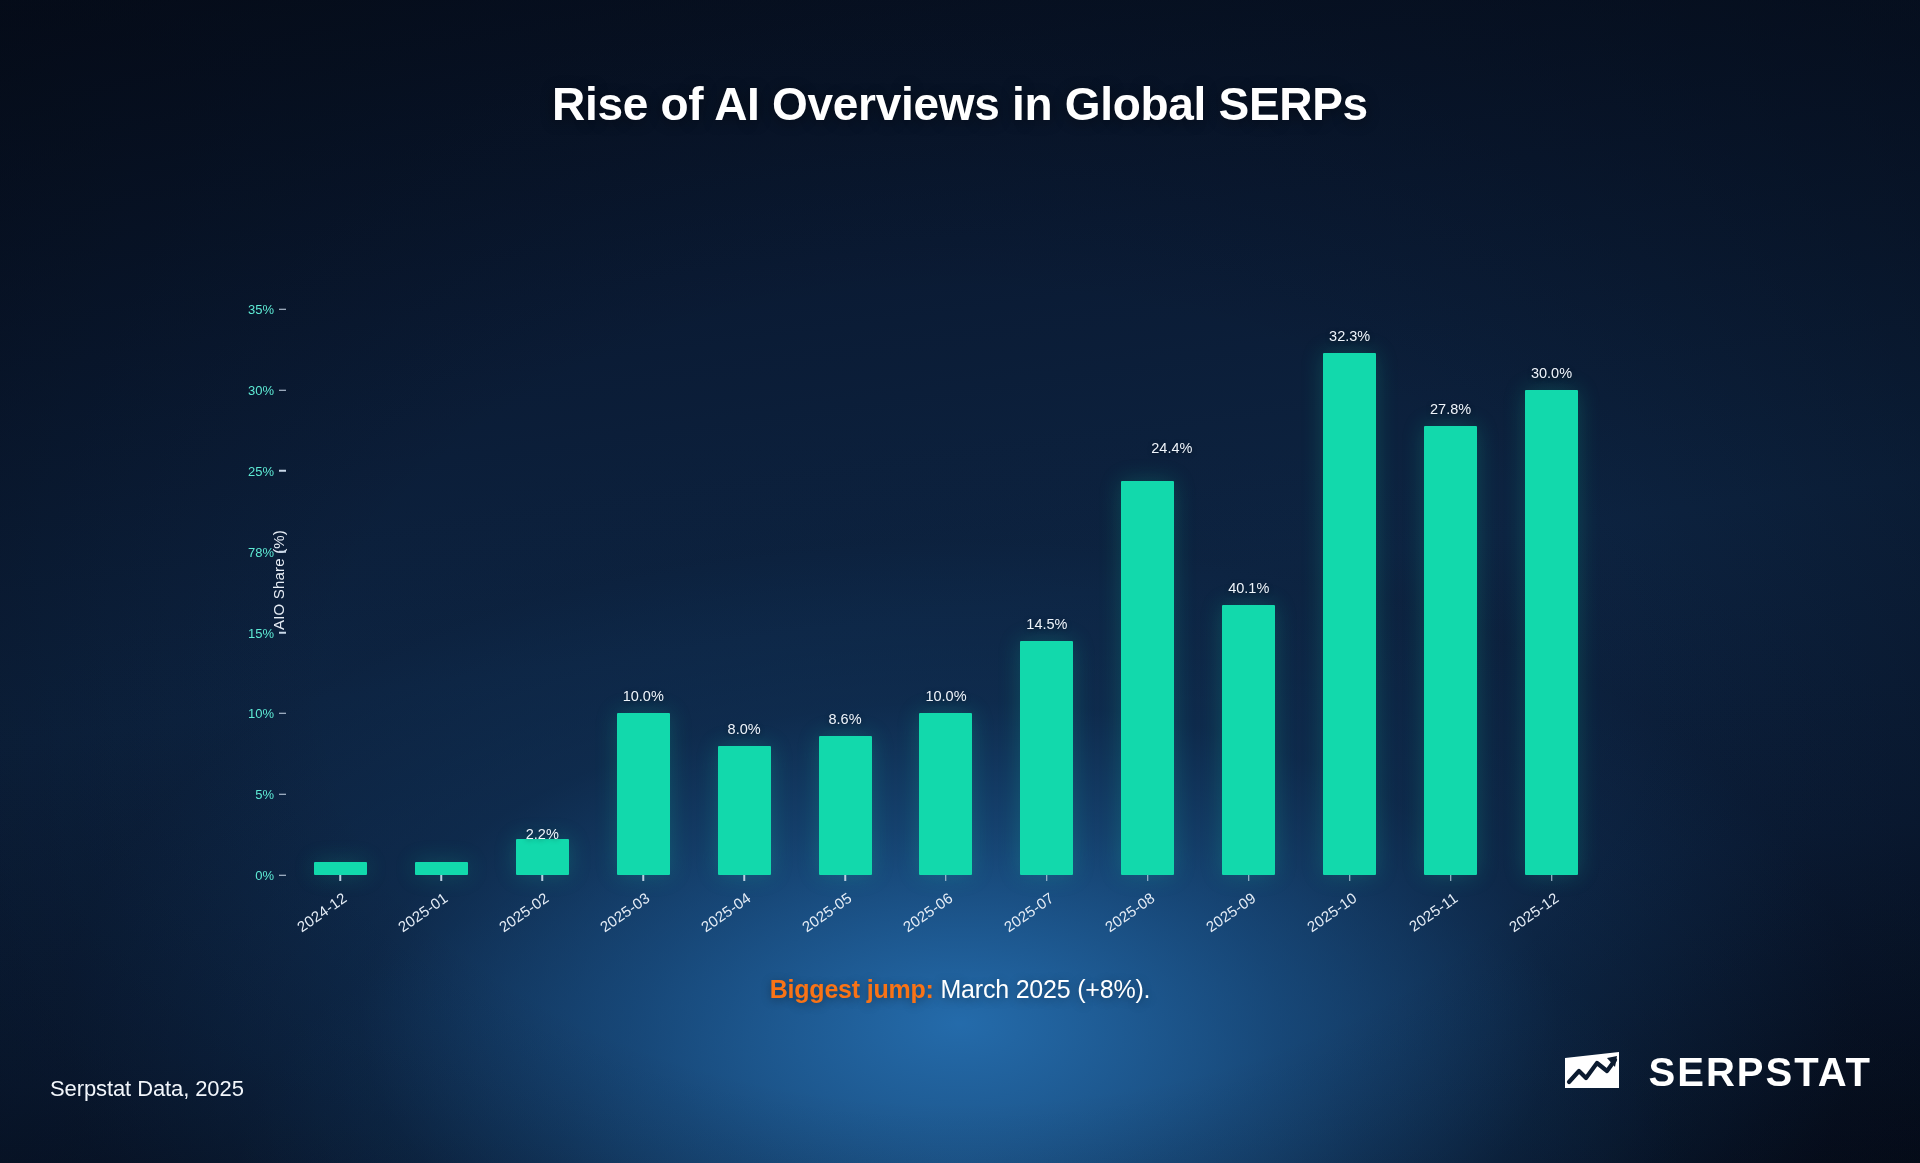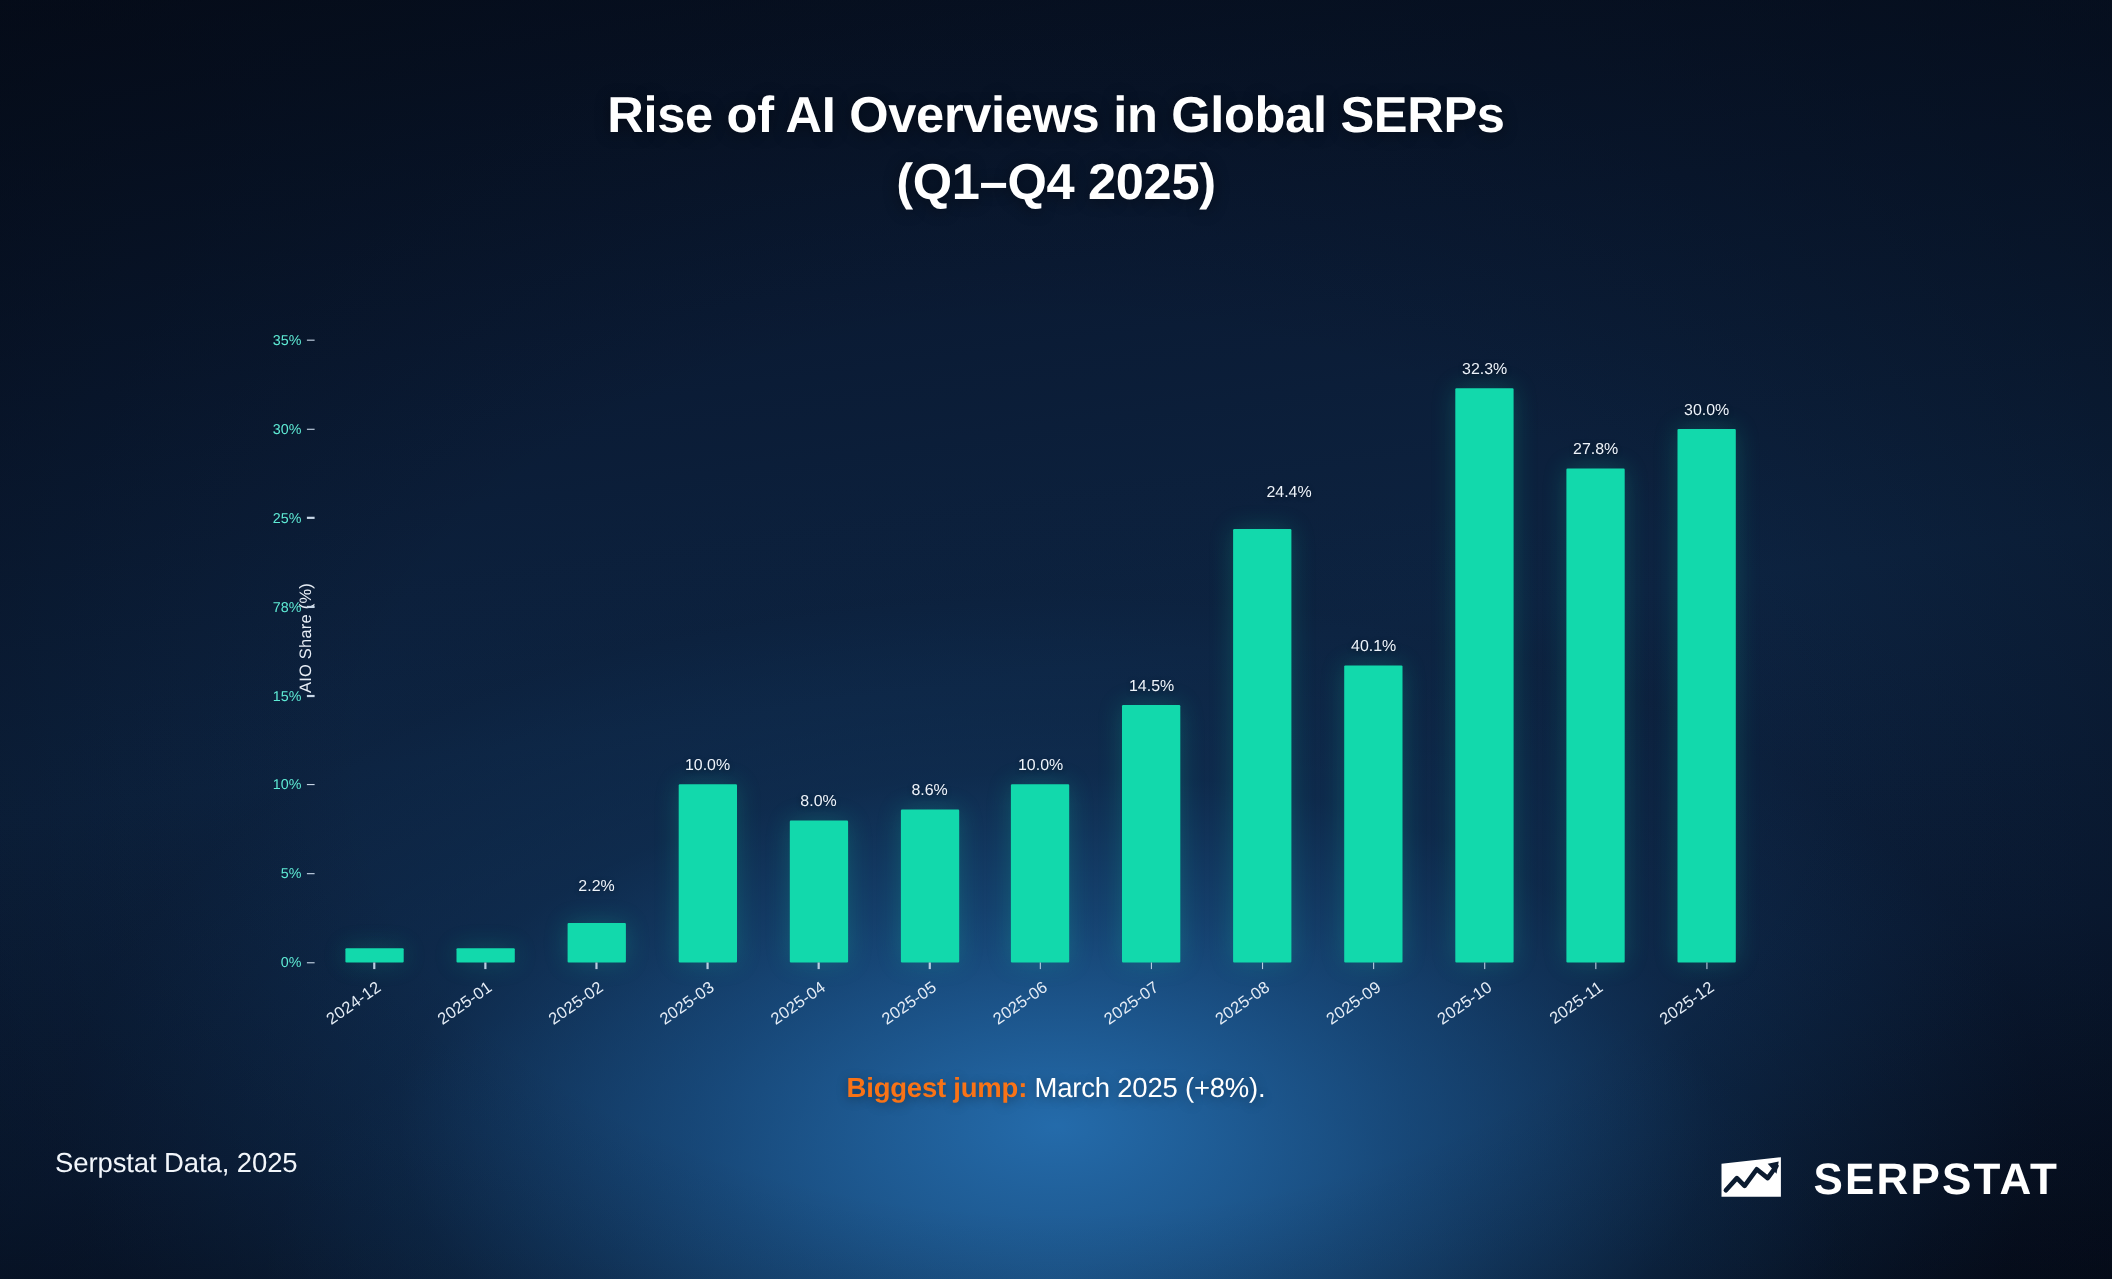--- a/index.html
+++ b/index.html
@@ -137,23 +137,24 @@
     font-weight:bold;
   }
 
   
   #source {
     position:absolute;
     left:50px; top:1042px;
   }
   #source-main {
     color:#f2f6fb;
-    font-size:25px;
+    font-size:22px;
     letter-spacing:-0.1px;
     line-height:1.25;
+    margin-top:33px;
   }
   #source-note {
     color:#e7eef7;
     font-size:21px;
     letter-spacing:-0.1px;
     line-height:1.35;
     margin-top:4px;
   }
   #logo {
     position:absolute;
@@ -171,21 +172,20 @@
   }
 </style>
 </head>
 <body>
 
 <div id="bg"></div>
 <div id="bgvig"></div>
 
 <div id="title-wrap">
   <div class="title-line">Rise of AI Overviews in Global SERPs</div>
-  <div class="title-line">(Q1–Q4 2025)</div>
 </div>
 
 <div id="chart">
   <div id="ylabel">AIO Share (%)</div>
   <div id="yticks">
       <div class="ytick" style="top: 590px;">0%</div>
       <div class="ytick" style="top: 509.178px;">5%</div>
       <div class="ytick" style="top: 428.356px;">10%</div>
       <div class="ytick" style="top: 347.534px;">15%</div>
       <div class="ytick" style="top: 266.712px;">78%</div>
@@ -198,21 +198,21 @@
         <div class="bar" style="height: 12.9315px; background: rgb(18, 217, 172);"></div>
         <div class="xtick-mark"></div>
         <div class="xtick">2024-12</div>
       </div>
       <div class="bar-slot">
         <div class="bar" style="height: 12.9315px; background: rgb(18, 217, 172);"></div>
         <div class="xtick-mark"></div>
         <div class="xtick">2025-01</div>
       </div>
       <div class="bar-slot">
-        <div class="bar-value" style="bottom: 61px;">2.2%</div>
+        <div class="bar-value" style="bottom: 33px;">2.2%</div>
         <div class="bar" style="height: 35.5616px; background: rgb(18, 217, 172);"></div>
         <div class="xtick-mark"></div>
         <div class="xtick">2025-02</div>
       </div>
       <div class="bar-slot">
         <div class="bar-value" style="bottom: 170.644px;">10.0%</div>
         <div class="bar" style="height: 161.644px; background: rgb(18, 217, 172);"></div>
         <div class="xtick-mark"></div>
         <div class="xtick">2025-03</div>
       </div>

